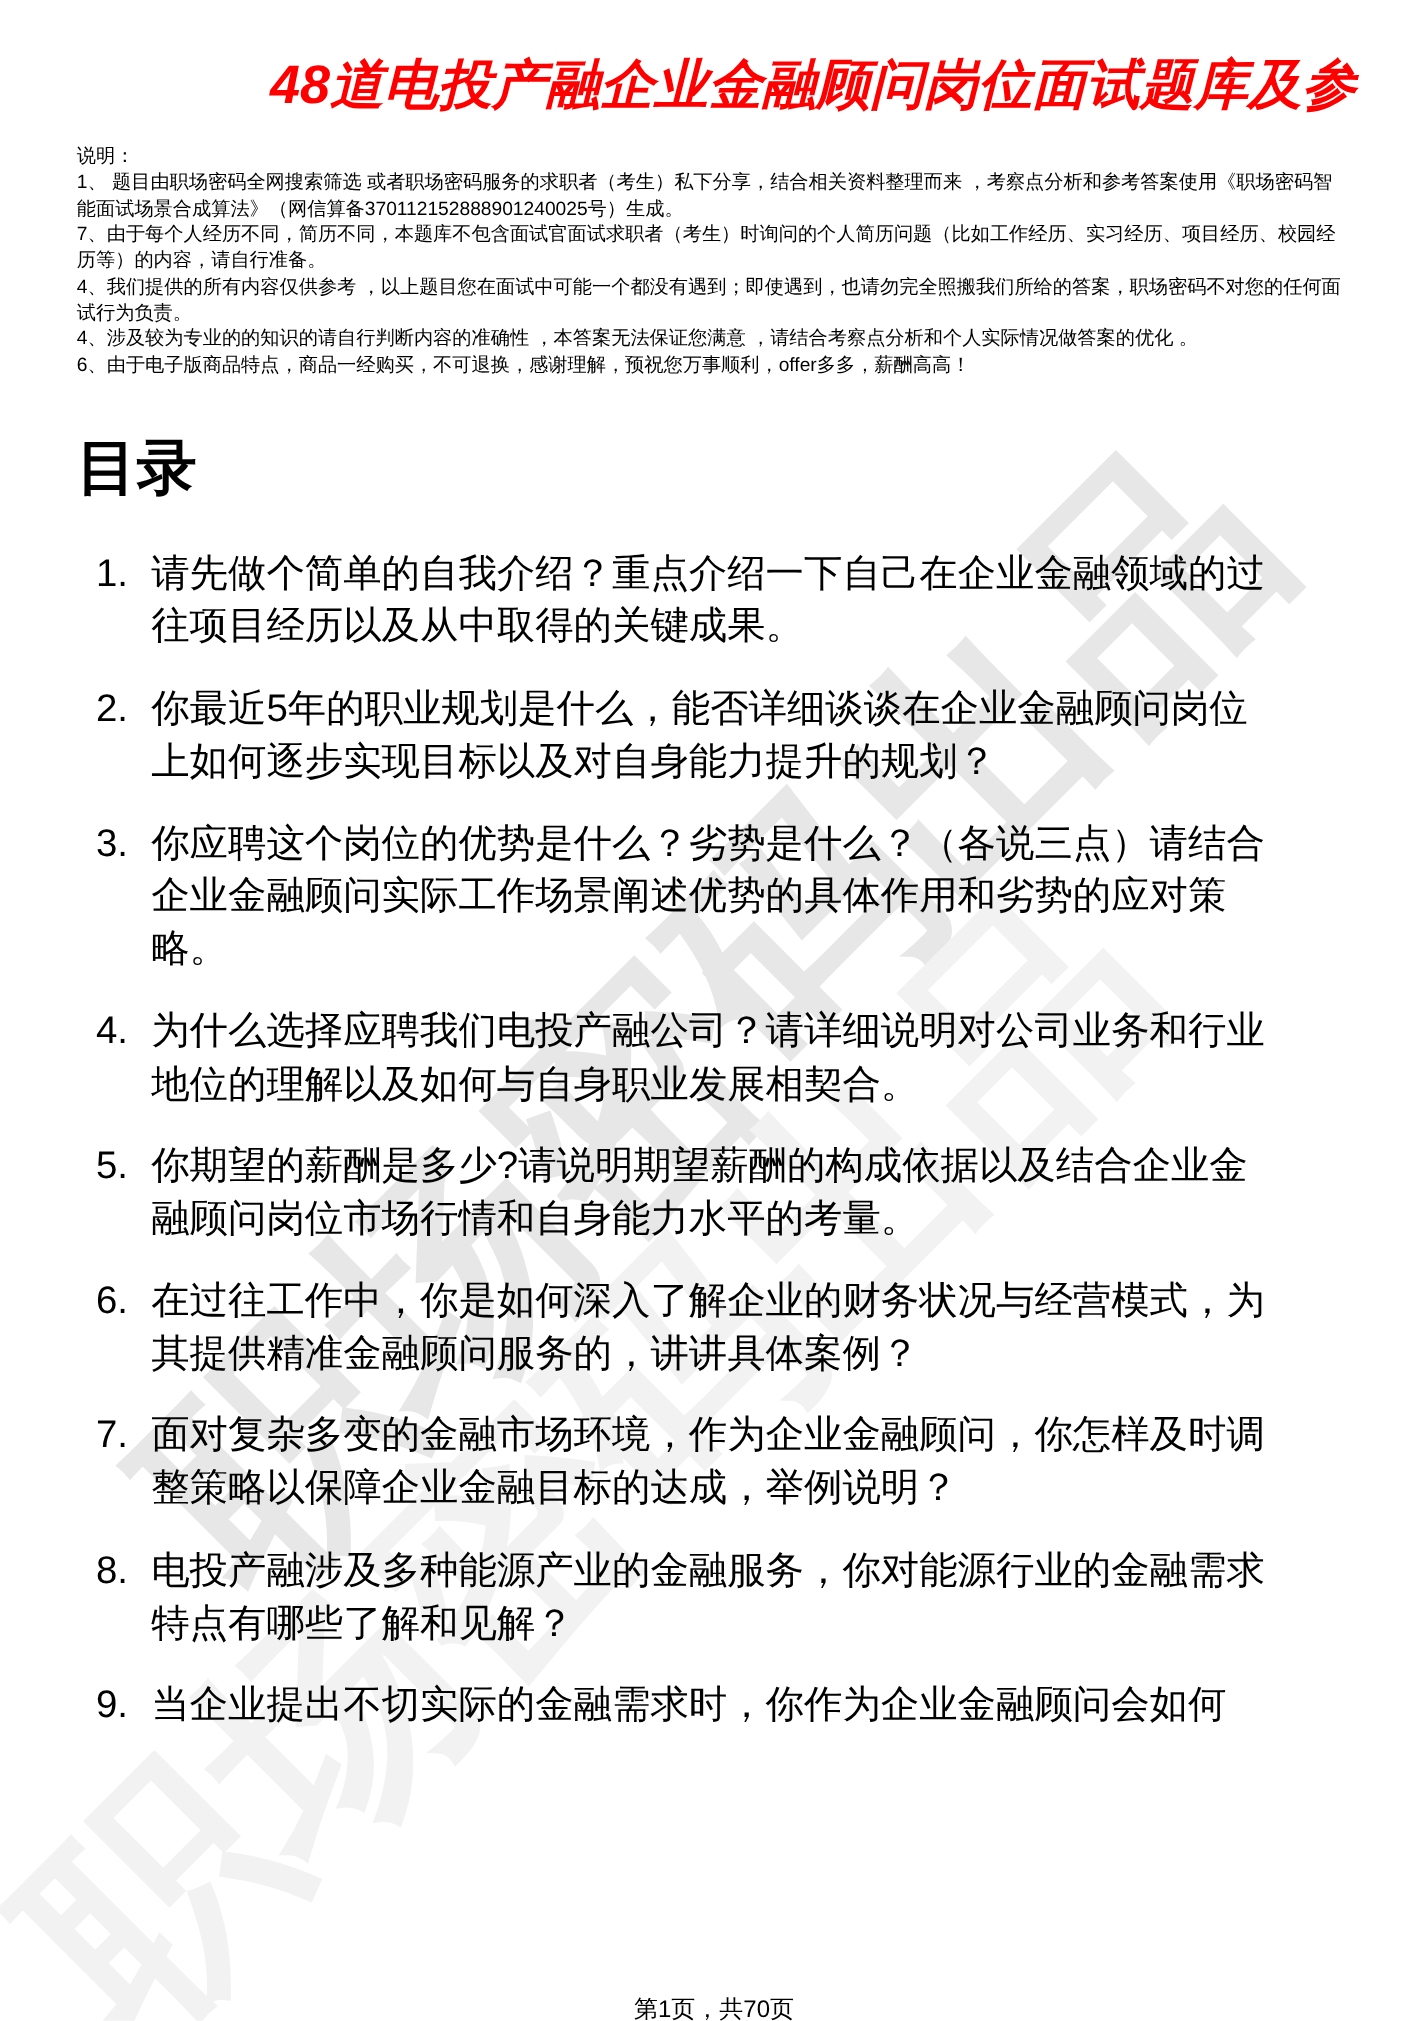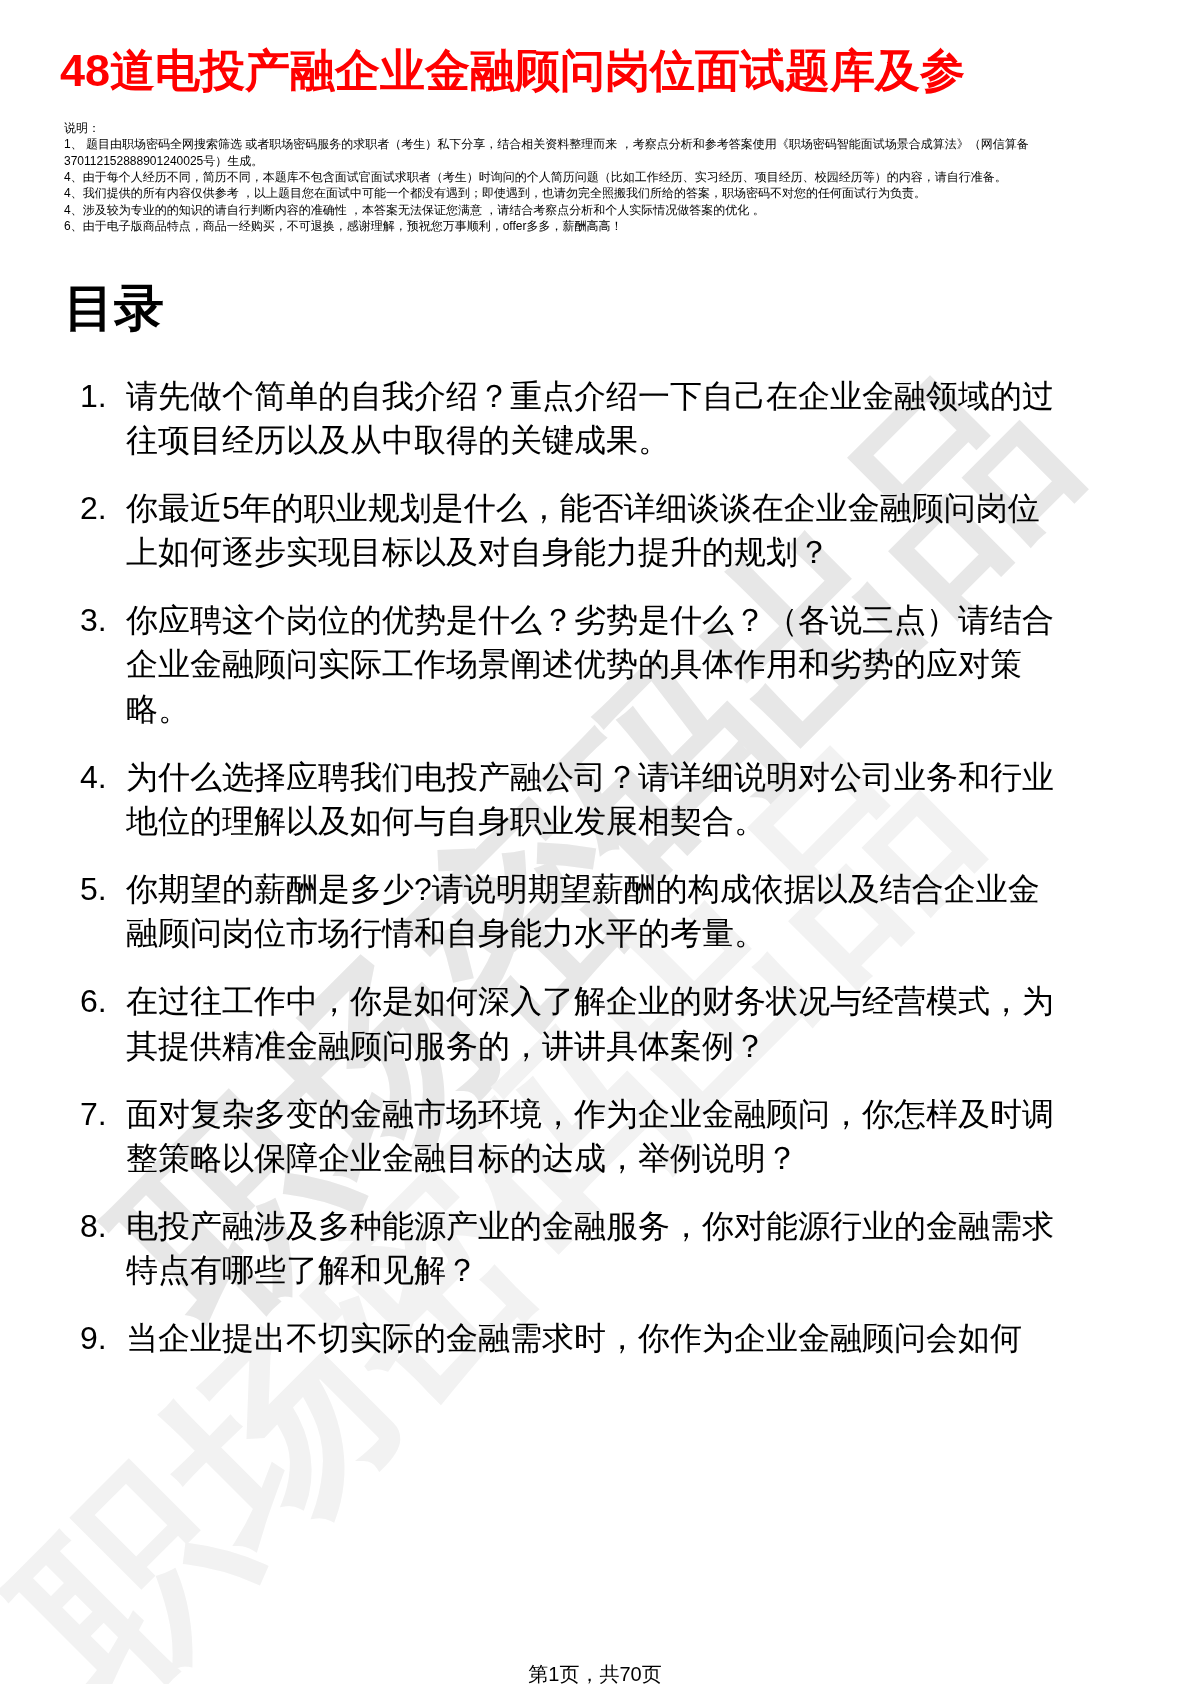--- a/index.html
+++ b/index.html
@@ -33,30 +33,31 @@
     transform:rotate(-45deg);
   }
   .page{
     position:relative;
     z-index:1;
     width:100%;height:100%;
     box-sizing:border-box;
   }
   .doc-title{
     margin:44px 60px 0;
-    text-align:left;
+    text-align:right;
     color:#ff0000;
     font-size:45px;
     font-weight:bold;
     line-height:1.2;
+    font-style:italic;
   }
   .doc-title span{display:block;}
   .notes{
     margin:22px 64px 0;
-    font-size:12px;
+    font-size:16px;
     line-height:1.36;
   }
   .notes p{margin:0;}
   .toc-heading{
     margin:46px 0 0 64px;
     font-size:50px;
     font-weight:bold;
     line-height:1.15;
   }
   .toc-list{
@@ -95,21 +96,21 @@
 
 <div class="page">
 
   <h1 class="doc-title">
     <span>48道电投产融企业金融顾问岗位面试题库及参</span>
   </h1>
 
   <div class="notes">
     <p>说明：</p>
     <p>1、 题目由职场密码全网搜索筛选 或者职场密码服务的求职者（考生）私下分享，结合相关资料整理而来 ，考察点分析和参考答案使用《职场密码智能面试场景合成算法》（网信算备370112152888901240025号）生成。</p>
-    <p>4、由于每个人经历不同，简历不同，本题库不包含面试官面试求职者（考生）时询问的个人简历问题（比如工作经历、实习经历、项目经历、校园经历等）的内容，请自行准备。</p>
+    <p>7、由于每个人经历不同，简历不同，本题库不包含面试官面试求职者（考生）时询问的个人简历问题（比如工作经历、实习经历、项目经历、校园经历等）的内容，请自行准备。</p>
     <p>4、我们提供的所有内容仅供参考 ，以上题目您在面试中可能一个都没有遇到；即使遇到，也请勿完全照搬我们所给的答案，职场密码不对您的任何面试行为负责。</p>
     <p>4、涉及较为专业的的知识的请自行判断内容的准确性 ，本答案无法保证您满意 ，请结合考察点分析和个人实际情况做答案的优化 。</p>
     <p>6、由于电子版商品特点，商品一经购买，不可退换，感谢理解，预祝您万事顺利，offer多多，薪酬高高！</p>
   </div>
 
   <h2 class="toc-heading">目录</h2>
 
   <ol class="toc-list">
     <li class="toc-item">
       <span class="toc-num">1.</span>

